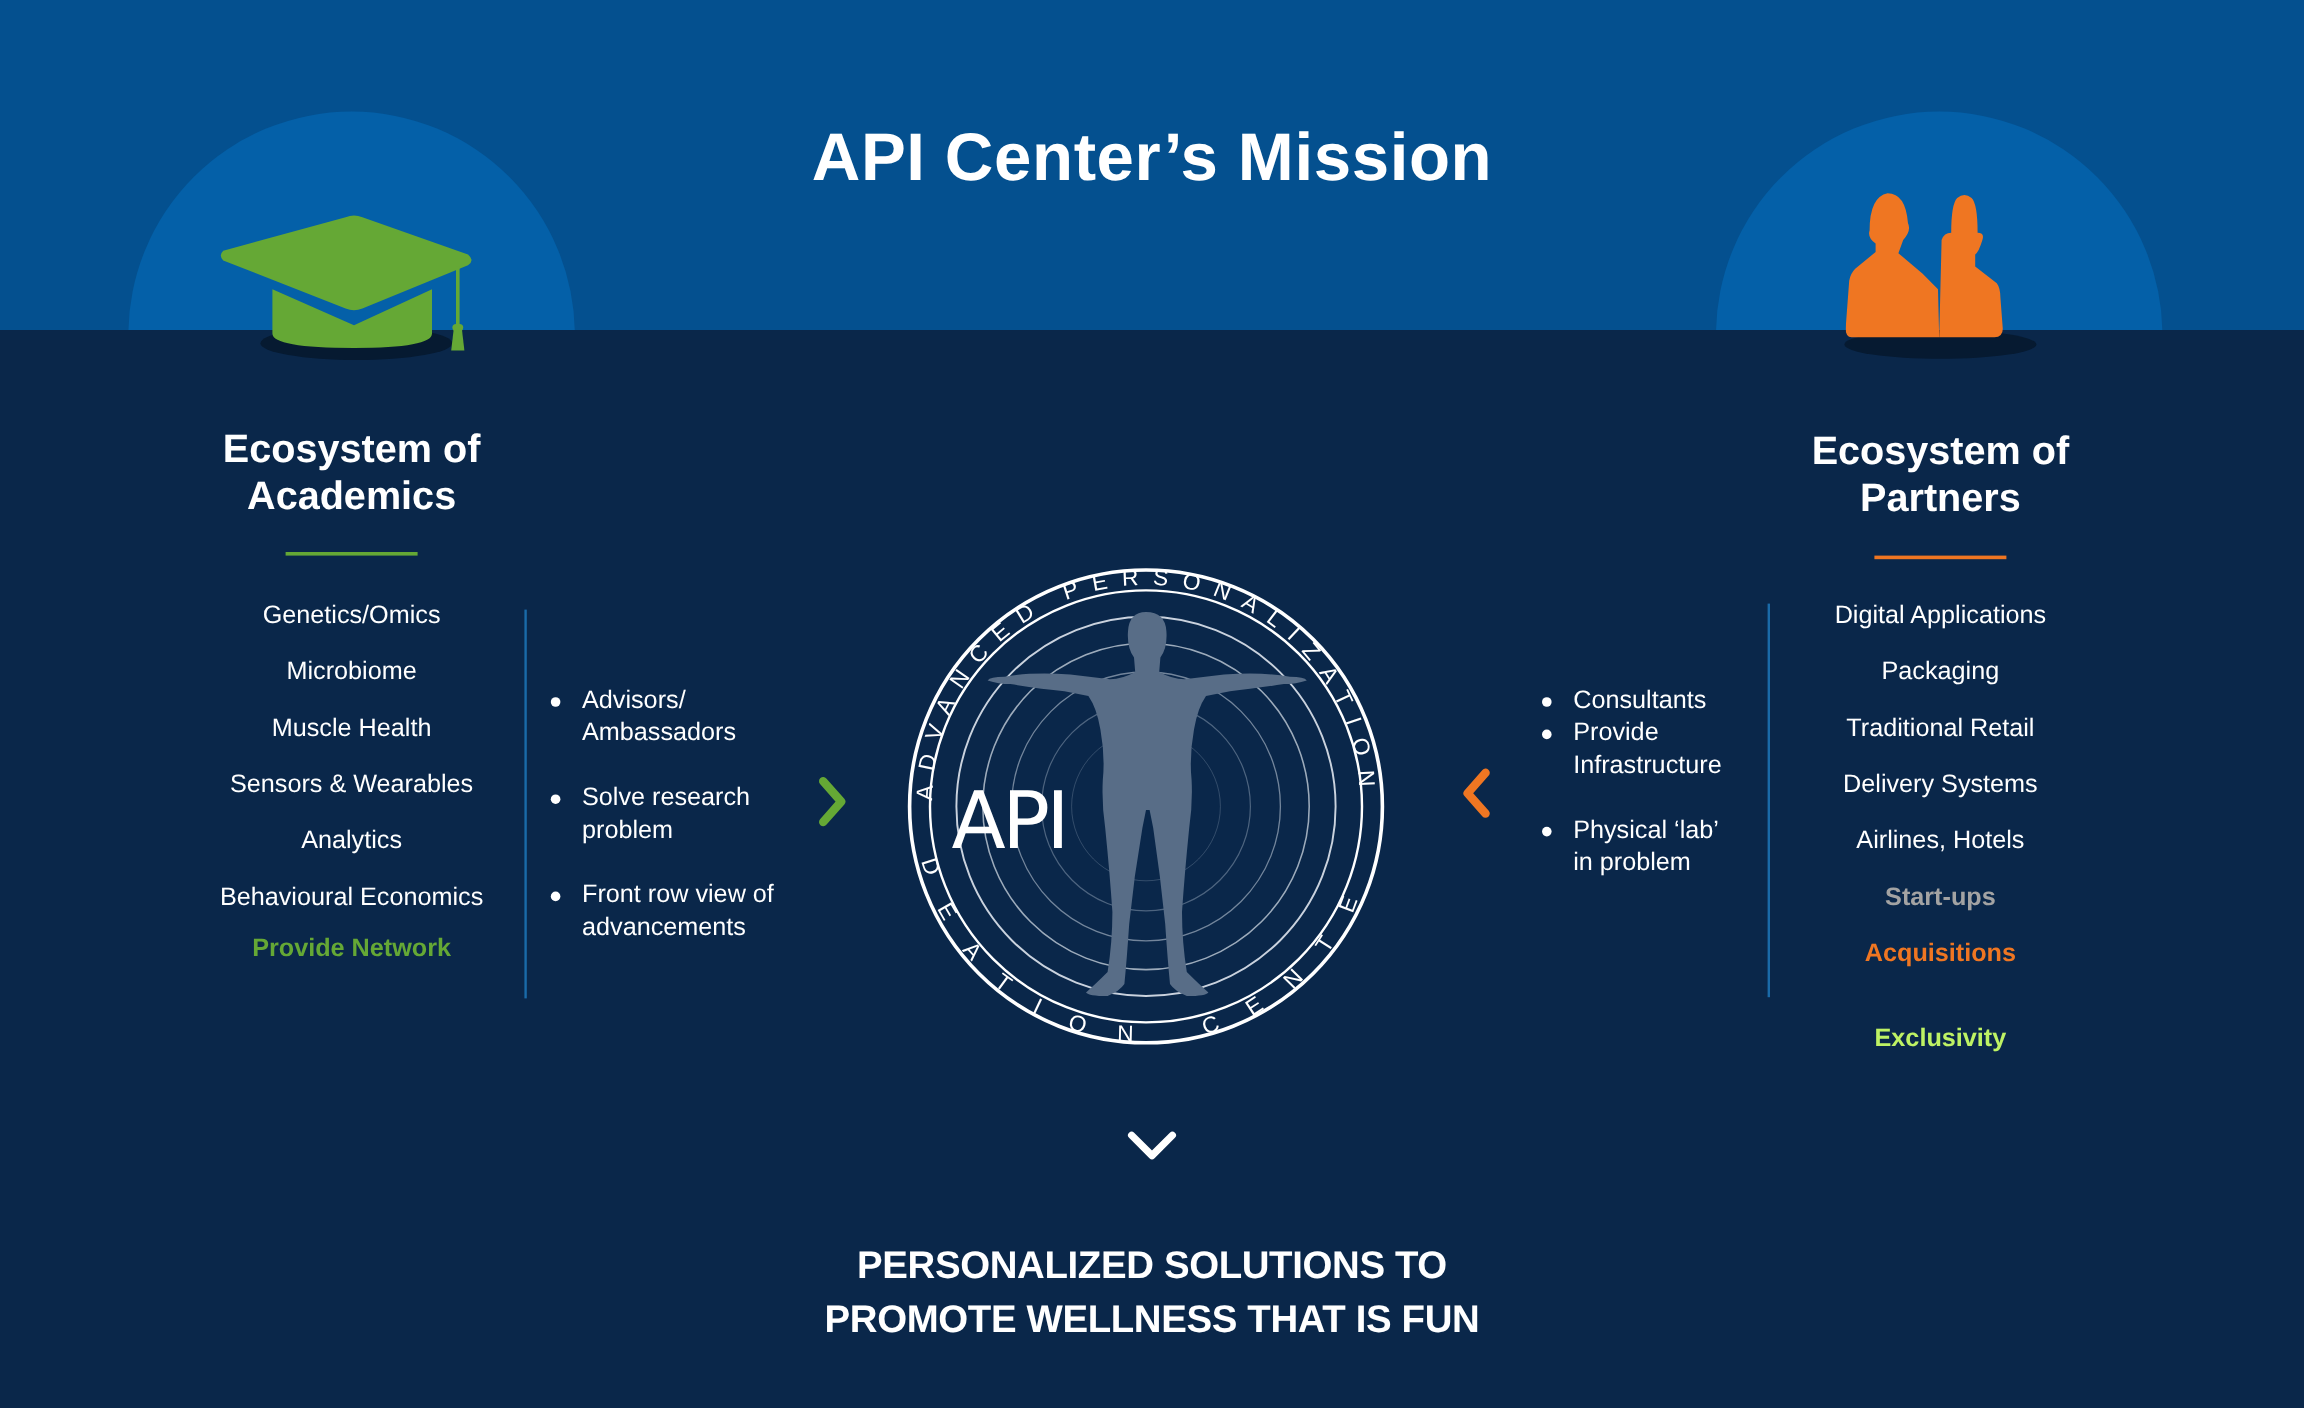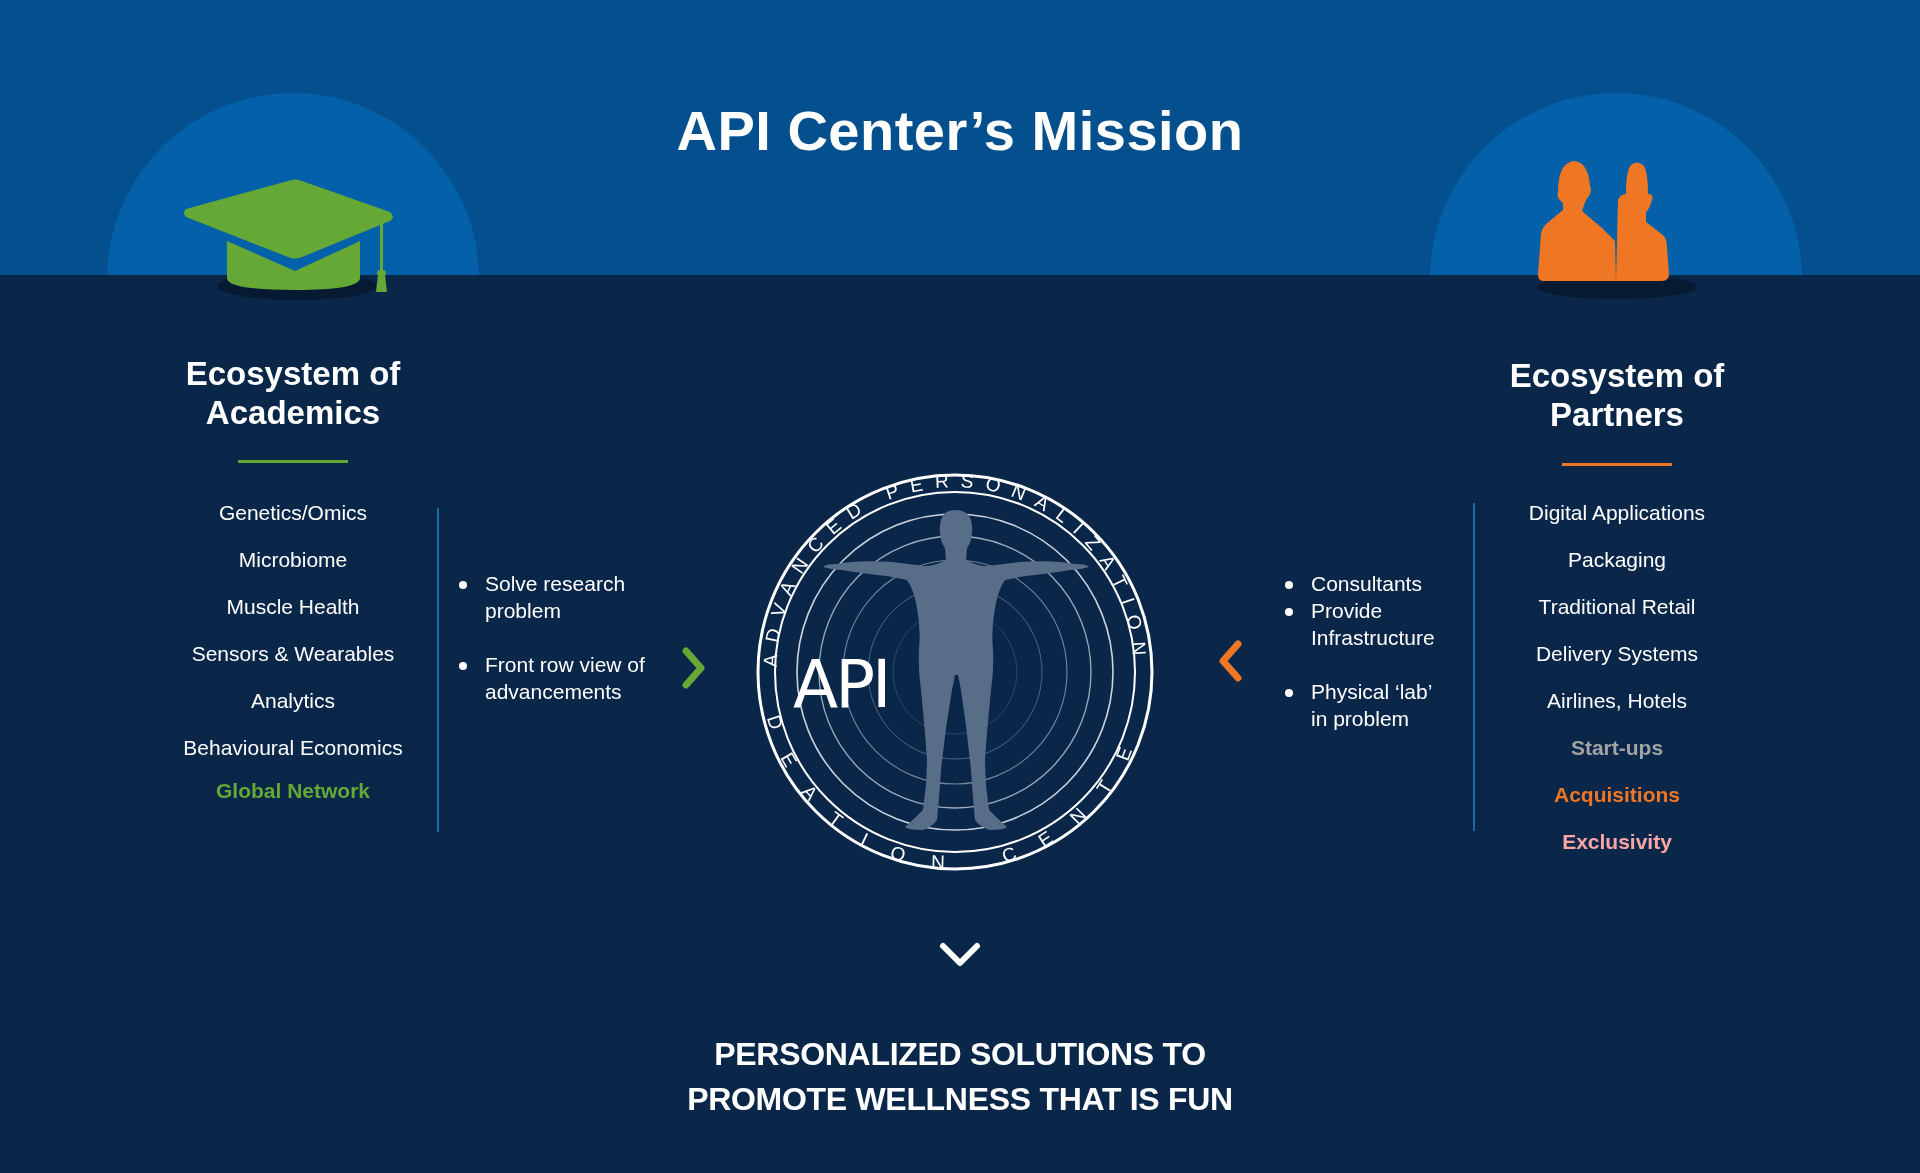--- a/index.html
+++ b/index.html
@@ -67,26 +67,31 @@
 </div>
 <div class="rule" style="left:238px; top:460px; width:110px; background:#65a835;"></div>
 
 <ul class="list-center" style="left:143px; top:501px; width:300px;">
   <li>Genetics/Omics</li>
   <li>Microbiome</li>
   <li>Muscle Health</li>
   <li>Sensors &amp; Wearables</li>
   <li>Analytics</li>
   <li style="height:43px;">Behavioural Economics</li>
-  <li class="hl" style="color:#65a835;">Global Network</li>
+  <li class="hl" style="color:#65a835;">Provide Network</li>
 </ul>
 
 <div class="vline" style="left:437px; top:508px; height:324px;"></div>
 
 <ul class="bullets" style="left:459px; top:570px; width:230px;">
+  <li style="margin-bottom:27px;">
+    <span class="dot"></span>
+    <div>Advisors/</div>
+    <div>Ambassadors</div>
+  </li>
   <li style="margin-bottom:27px;">
     <span class="dot"></span>
     <div>Solve research</div>
     <div>problem</div>
   </li>
   <li>
     <span class="dot"></span>
     <div>Front row view of</div>
     <div>advancements</div>
   </li>
@@ -103,21 +108,21 @@
 <div class="rule" style="left:1562px; top:463px; width:110px; background:#ef7622;"></div>
 
 <ul class="list-center" style="left:1467px; top:501px; width:300px;">
   <li>Digital Applications</li>
   <li>Packaging</li>
   <li>Traditional Retail</li>
   <li>Delivery Systems</li>
   <li>Airlines, Hotels</li>
   <li class="hl" style="color:#a3a3a3;">Start-ups</li>
   <li class="hl" style="color:#ef7622;">Acquisitions</li>
-  <li class="hl" style="color:#fca5a5;">Exclusivity</li>
+  <li class="hl" style="color:#bef264;margin-top:24px;">Exclusivity</li>
 </ul>
 
 <div class="vline" style="left:1473px; top:503px; height:328px;"></div>
 
 <ul class="bullets" style="left:1285px; top:570px; width:190px;">
   <li style="">
     <span class="dot"></span>
     <div>Consultants</div>
   </li>
   <li style="margin-bottom:27px;">

